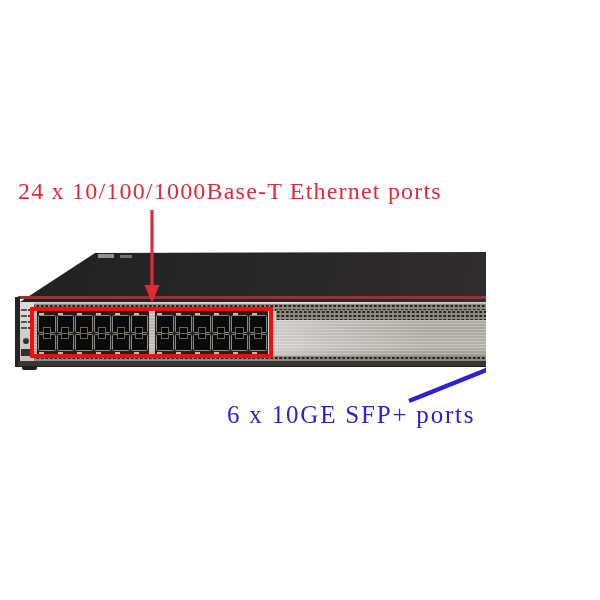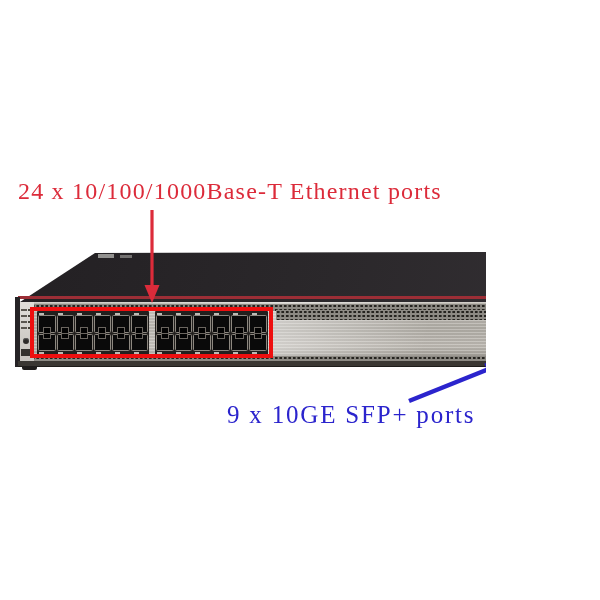--- a/index.html
+++ b/index.html
@@ -200,15 +200,15 @@
     <g>
       <line class="red-stroke" x1="152" y1="210" x2="152" y2="287" stroke-width="3.2"></line>
       <polygon class="red-fill" points="152,303 144.5,285 159.5,285"></polygon>
     </g>
     <g>
       <line class="blue-stroke" x1="409" y1="401" x2="489" y2="369" stroke-width="4.5"></line>
       <polygon class="blue-fill" points="507,361 489.2,375.4 484.2,363.4"></polygon>
     </g>
   </svg>
 
-  <div class="abs ann" id="ann-sfp">9 x 10GE SFP+ ports</div>
+  <div class="abs ann" id="ann-sfp">6 x 10GE SFP+ ports</div>
 
 </div>
 
 </body></html>

